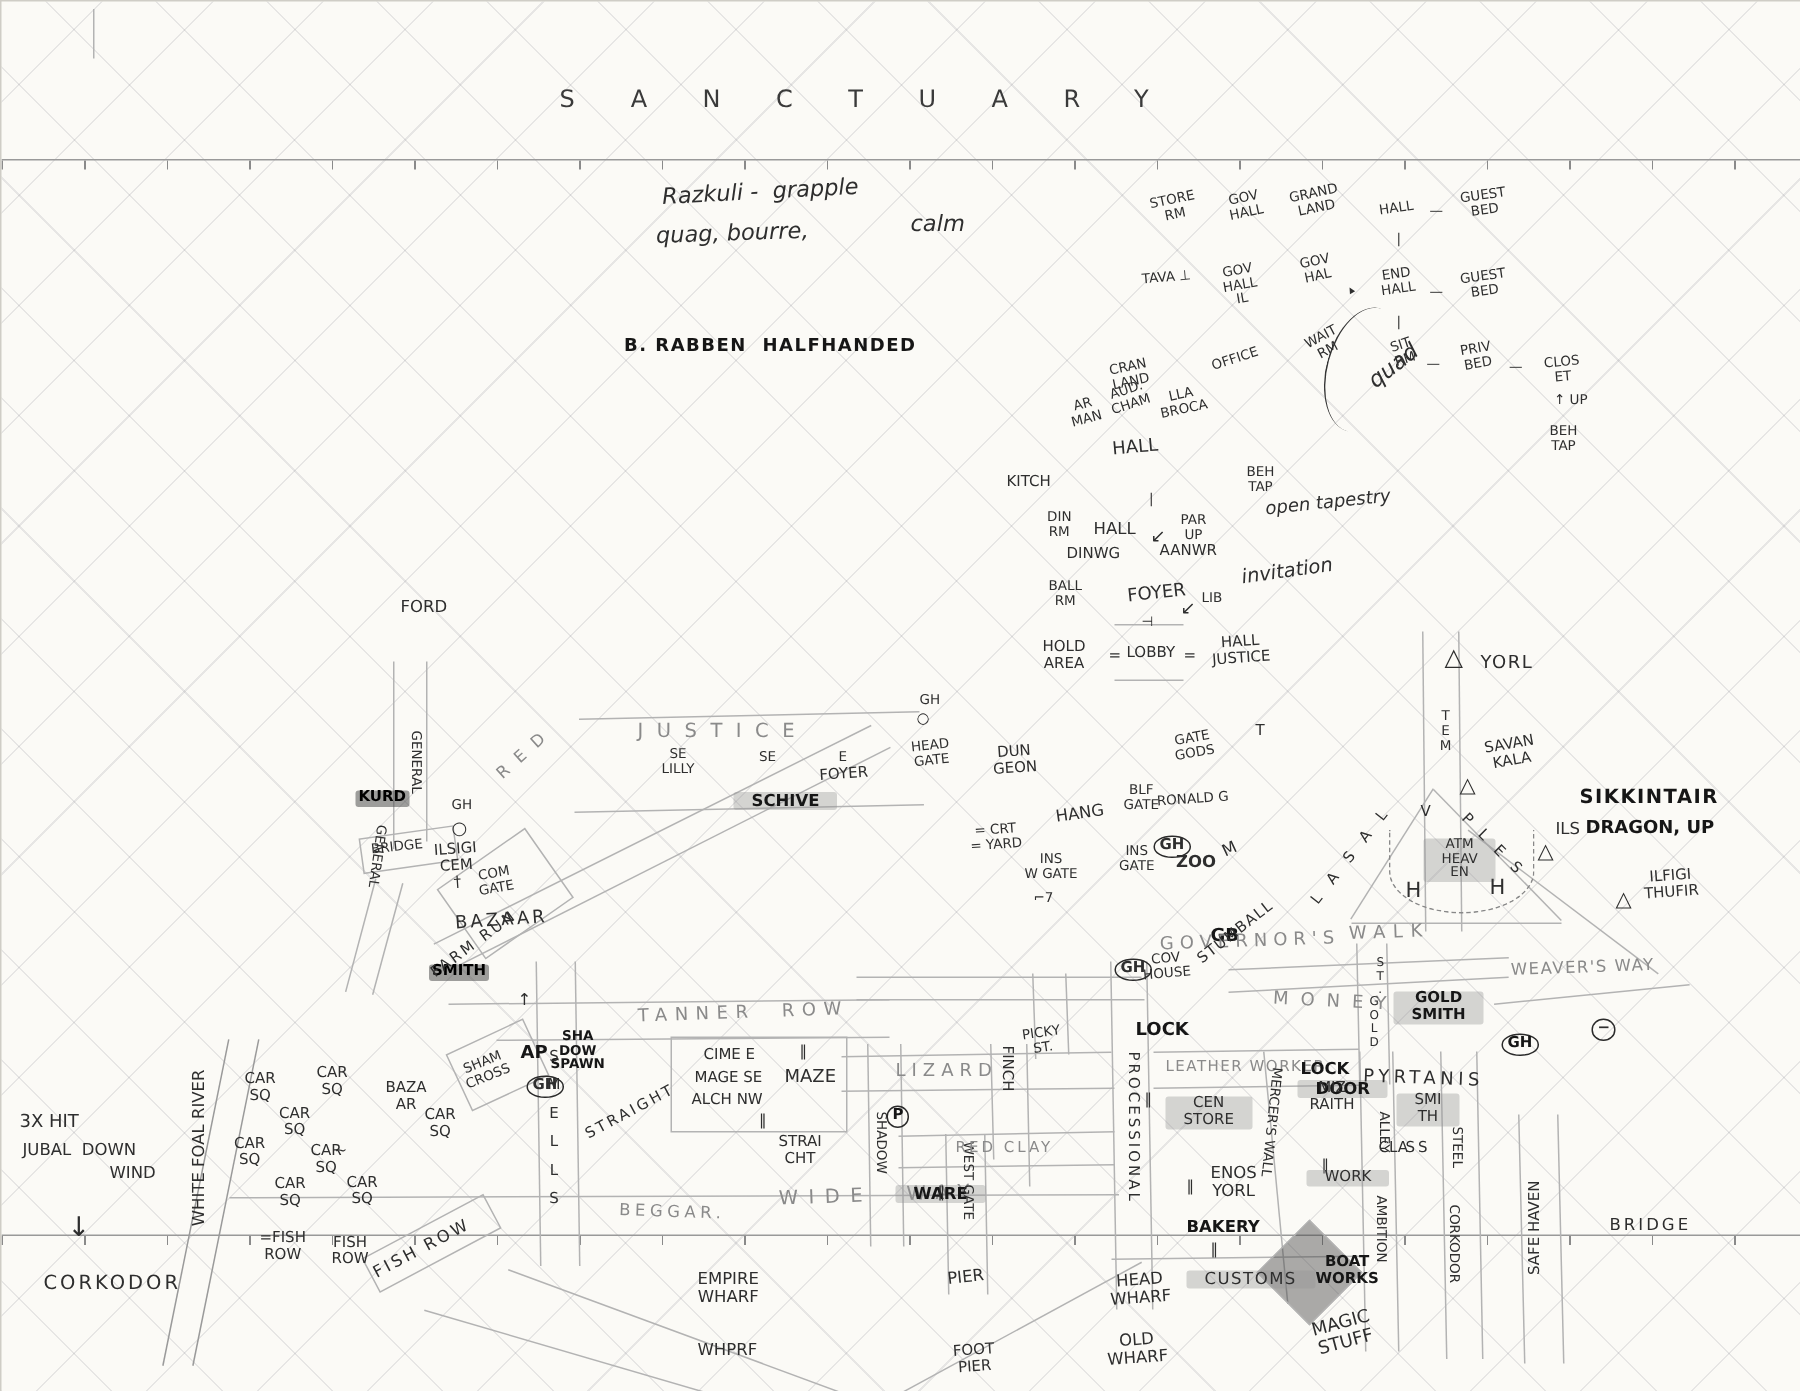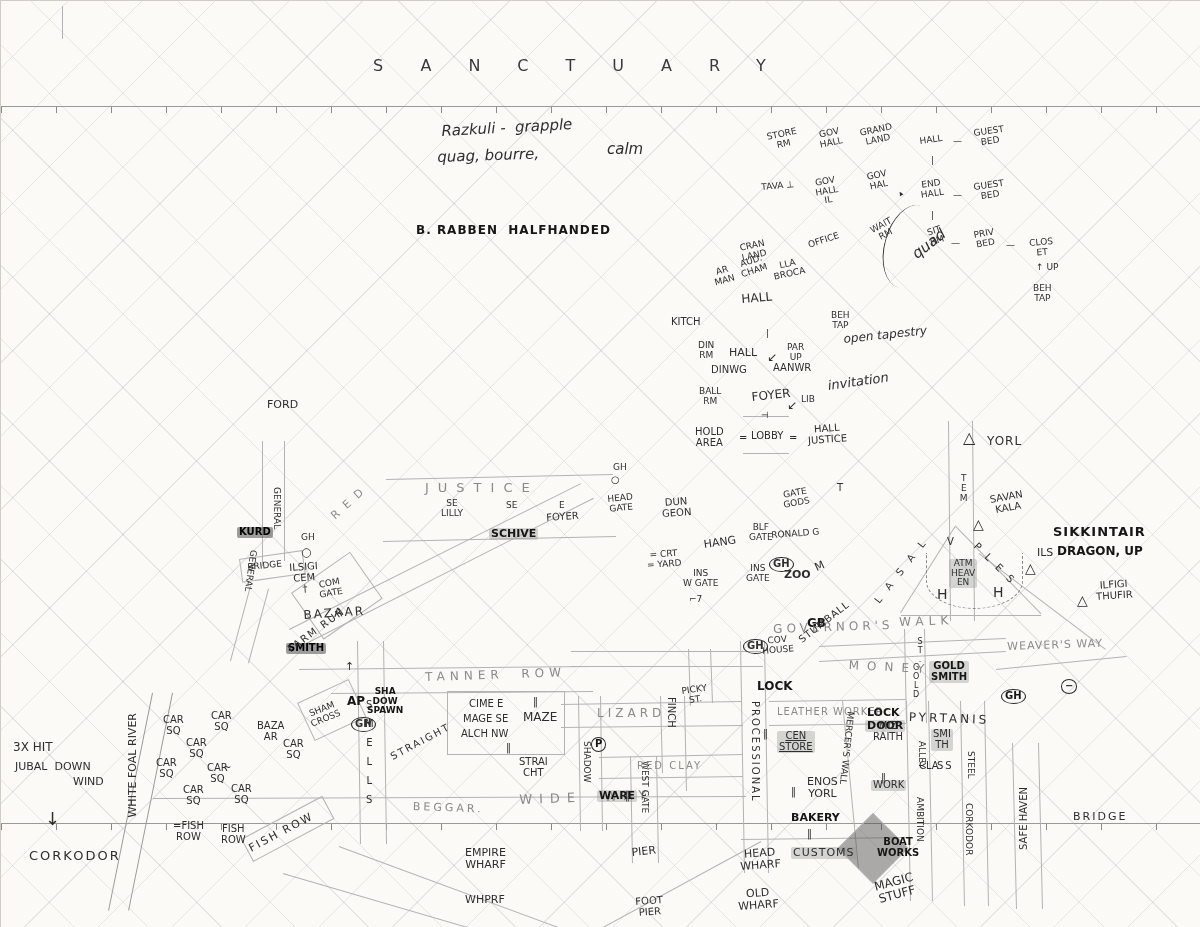--- a/index.html
+++ b/index.html
@@ -9,21 +9,21 @@
       repeating-linear-gradient(-45deg, rgba(115,115,128,0.15) 0 1px, transparent 1px 52px),
       #fbfaf6;
     border:1px solid #cfcdc6;
     font-family:"DejaVu Sans", sans-serif;
   }
   .lb{position:absolute;color:var(--ink,#2e2e2e);font-size:10px;line-height:1.08;
       white-space:pre;text-align:center;transform-origin:left top;}
   .pencil{color:var(--pencil,#8a8a8a);}
   .bold{font-weight:bold;color:#161616;margin-top:16px;}
   .ital{font-style:italic;}
-  .hl{background:var(--hl,rgba(150,150,150,0.38));padding:0 2px;border-radius:2px;}
+  .hl{background:var(--hl,rgba(150,150,150,0.38));padding:0 12px;border-radius:2px;}
   .hl-dark{background:var(--hld,rgba(80,80,80,0.55));padding:0 2px;border-radius:2px;color:#000;}
   .circ{border:1.4px solid #2a2a2a;border-radius:50%;padding:1px 3px;font-size:8px;font-weight:bold;}
   .vert{writing-mode:vertical-rl;text-orientation:upright;}
   .verts{writing-mode:vertical-rl;}
   .vertu{writing-mode:vertical-rl;}
   .title{position:absolute;left:372px;top:55px;font-size:16px;letter-spacing:37px;
          color:#3a3a3a;white-space:pre;}
   .sh{position:absolute;transform-origin:left top;}
 </style>
 </head>
@@ -289,21 +289,21 @@
       <span class="lb " style="left: 464px; top: 846px; font-size: 11px;">EMPIRE
 WHARF</span>
       <span class="lb " style="left: 464px; top: 893px; font-size: 11px;">WHPRF</span>
       <span class="lb pencil" style="left: 596px; top: 706px; font-size: 12px; letter-spacing: 4px;">LIZARD</span>
       <span class="lb circ bold" style="left: 590px; top: 720px; font-size: 10px;">P</span>
       <span class="lb verts" style="left: 664px; top: 696px; font-size: 10px;">FINCH</span>
       <span class="lb pencil" style="left: 636px; top: 760px; font-size: 10px; letter-spacing: 2px;">RED CLAY</span>
       <span class="lb verts" style="left: 748px; top: 700px; font-size: 10px; letter-spacing: 2px;">PROCESSIONAL</span>
       <span class="lb " style="left: 762px; top: 728px; font-size: 10px;">‖</span>
       <span class="lb pencil" style="left: 776px; top: 706px; font-size: 10px; letter-spacing: 1px;">LEATHER WORKER</span>
-      <span class="lb hl" style="left: 776px; top: 730px; font-size: 10px; text-decoration: underline;">CEN
+      <span class="lb hl" style="left: 776px; top: 730px; font-size: 10px;">CEN
 STORE</span>
       <span class="lb " style="left: 806px; top: 763px; font-size: 11px; margin-top: 12px;">ENOS
 YORL</span>
       <span class="lb " style="left: 790px; top: 786px; font-size: 10px;">‖</span>
       <span class="lb bold" style="left: 790px; top: 795px; font-size: 11px;">BAKERY</span>
       <span class="lb " style="left: 806px; top: 828px; font-size: 10px;">‖</span>
       <span class="lb hl" style="left: 790px; top: 846px; font-size: 11px; letter-spacing: 1px;">CUSTOMS</span>
       <span class="lb " style="left: 738px; top: 848px; font-size: 11px; transform: rotate(-4deg);">HEAD
 WHARF</span>
       <span class="lb " style="left: 736px; top: 888px; font-size: 11px; transform: rotate(-4deg);">OLD

